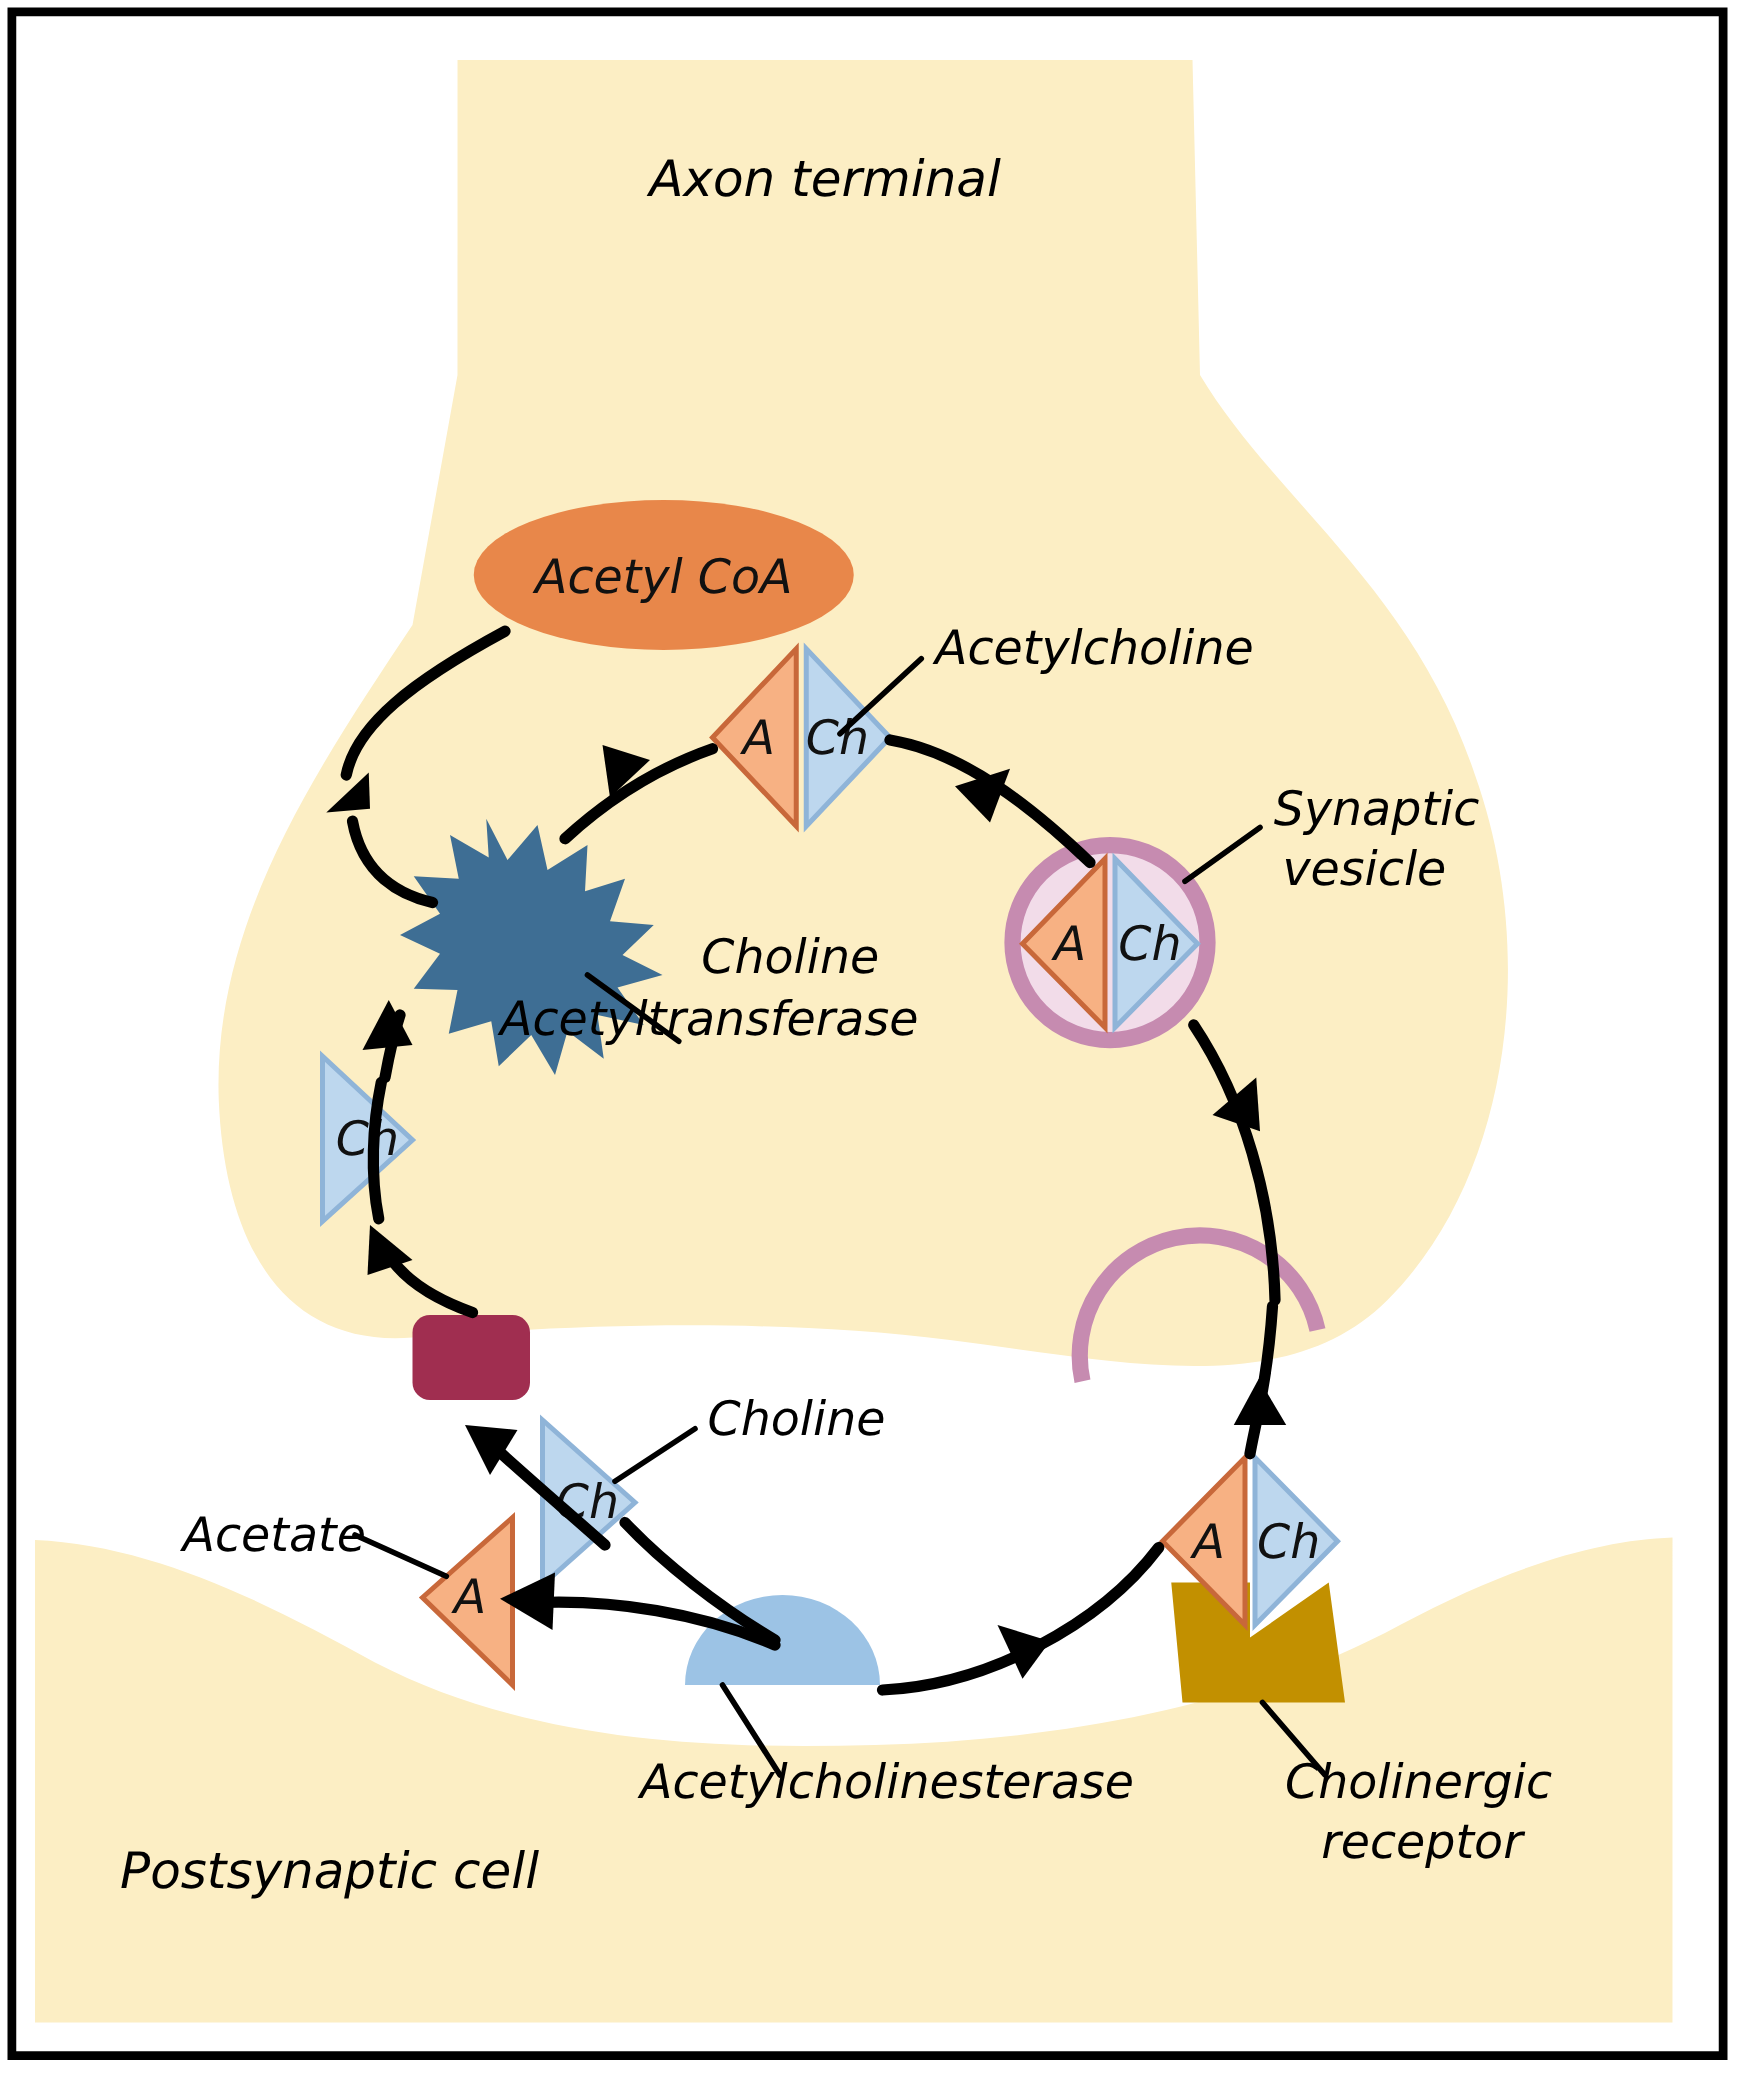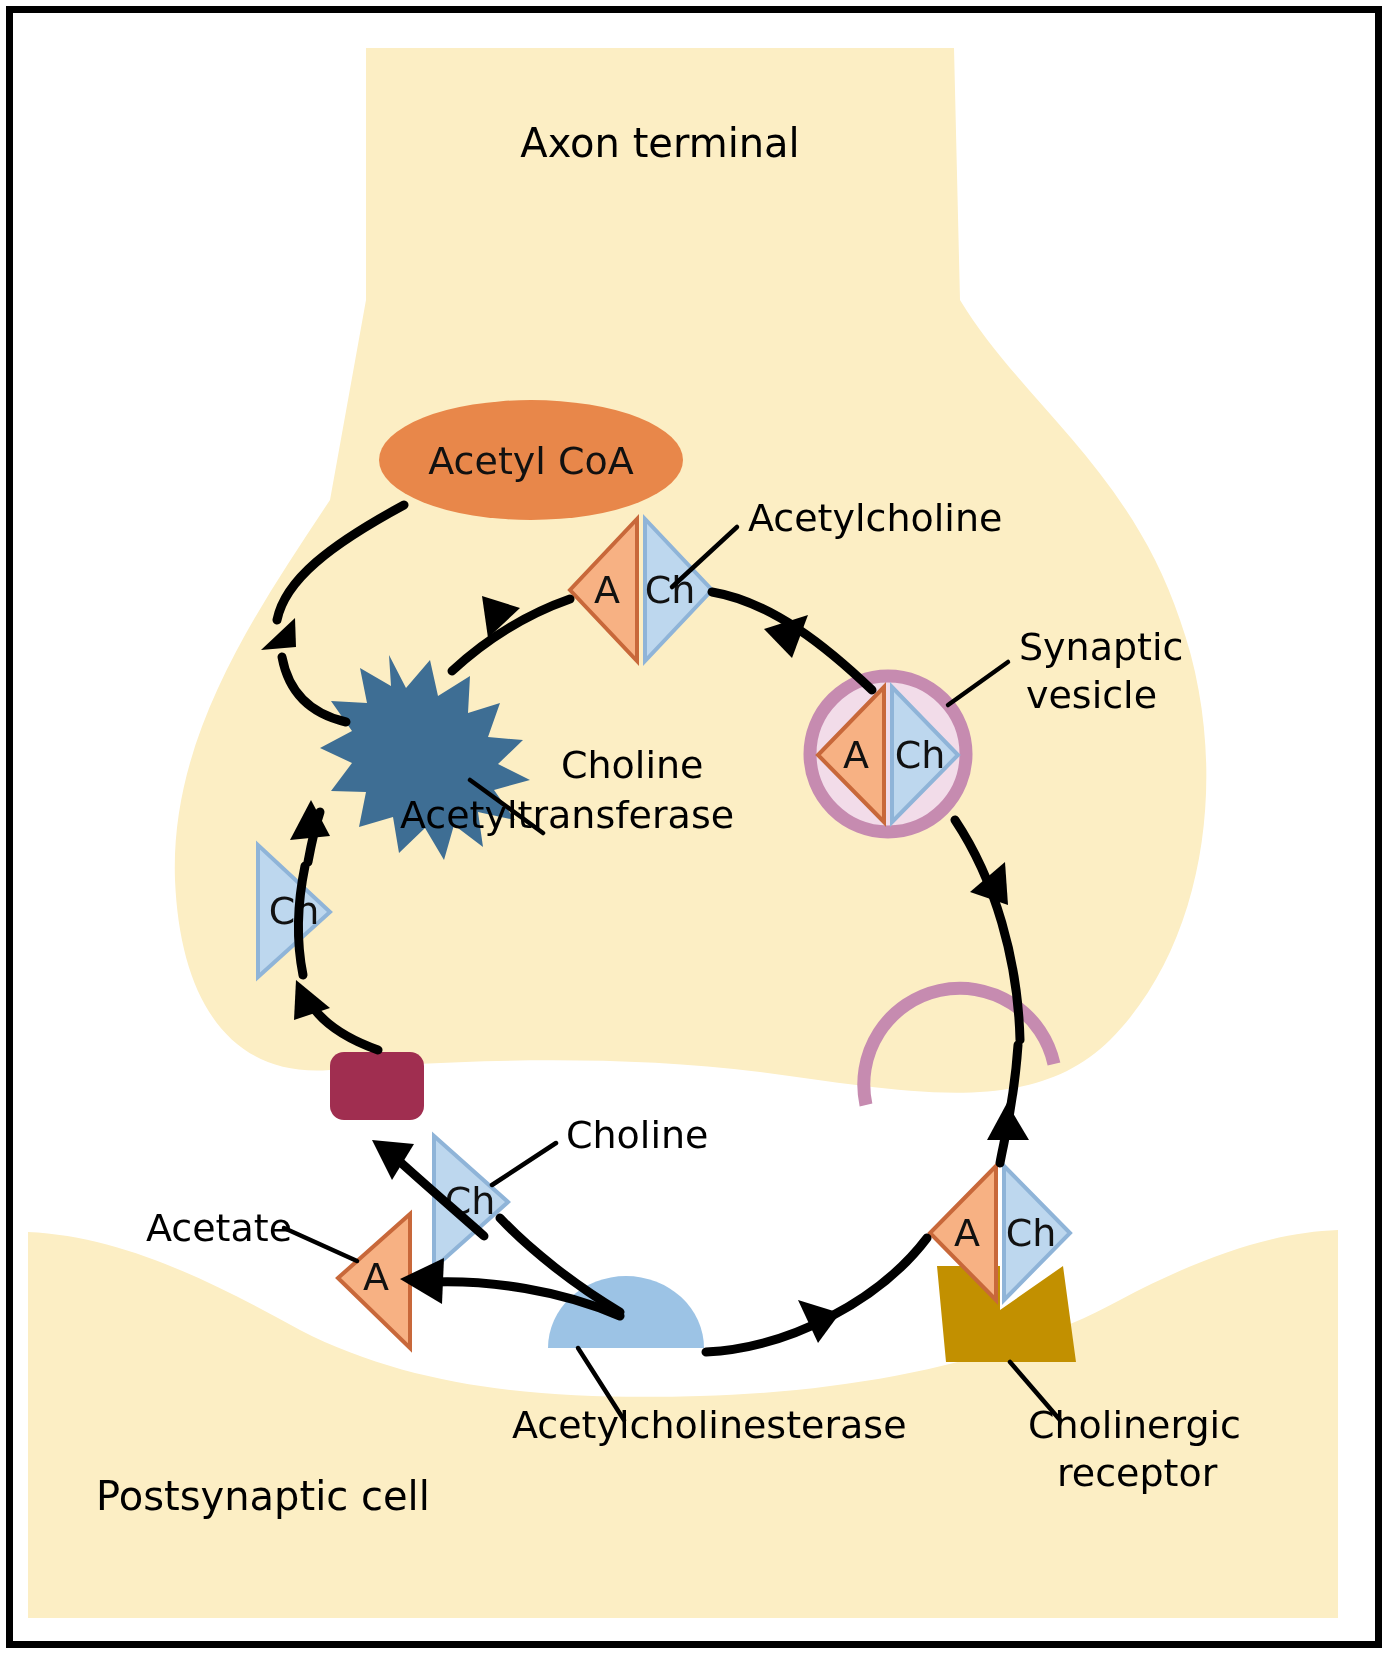--- a/index.html
+++ b/index.html
@@ -1,20 +1,20 @@
 <!DOCTYPE html>
 <html><head>
 <meta charset="utf-8">
 <style>
   html,body{margin:0;padding:0;background:#ffffff;}
   body{
     font-family:"DejaVu Sans","Liberation Sans",sans-serif;
     width:1396px;height:1662px;overflow:hidden;
   }
-  #stage{position:relative;width:1136px;height:1662px;background:#ffffff;}
+  #stage{position:relative;width:1136px;height:1662px;background:#ffffff;font-style:italic;}
   #frame{
     position:absolute;left:6px;top:6px;width:1376px;height:1642px;
     border:7px solid #000000;box-sizing:border-box;
   }
   svg#diagram{position:absolute;left:0;top:0;width:1396px;height:1662px;}
   .dlabel{
     font-family:"DejaVu Sans","Liberation Sans",sans-serif;
     fill:#000000;font-size:38px;
   }
   .dlabel-big{font-size:40px;}

